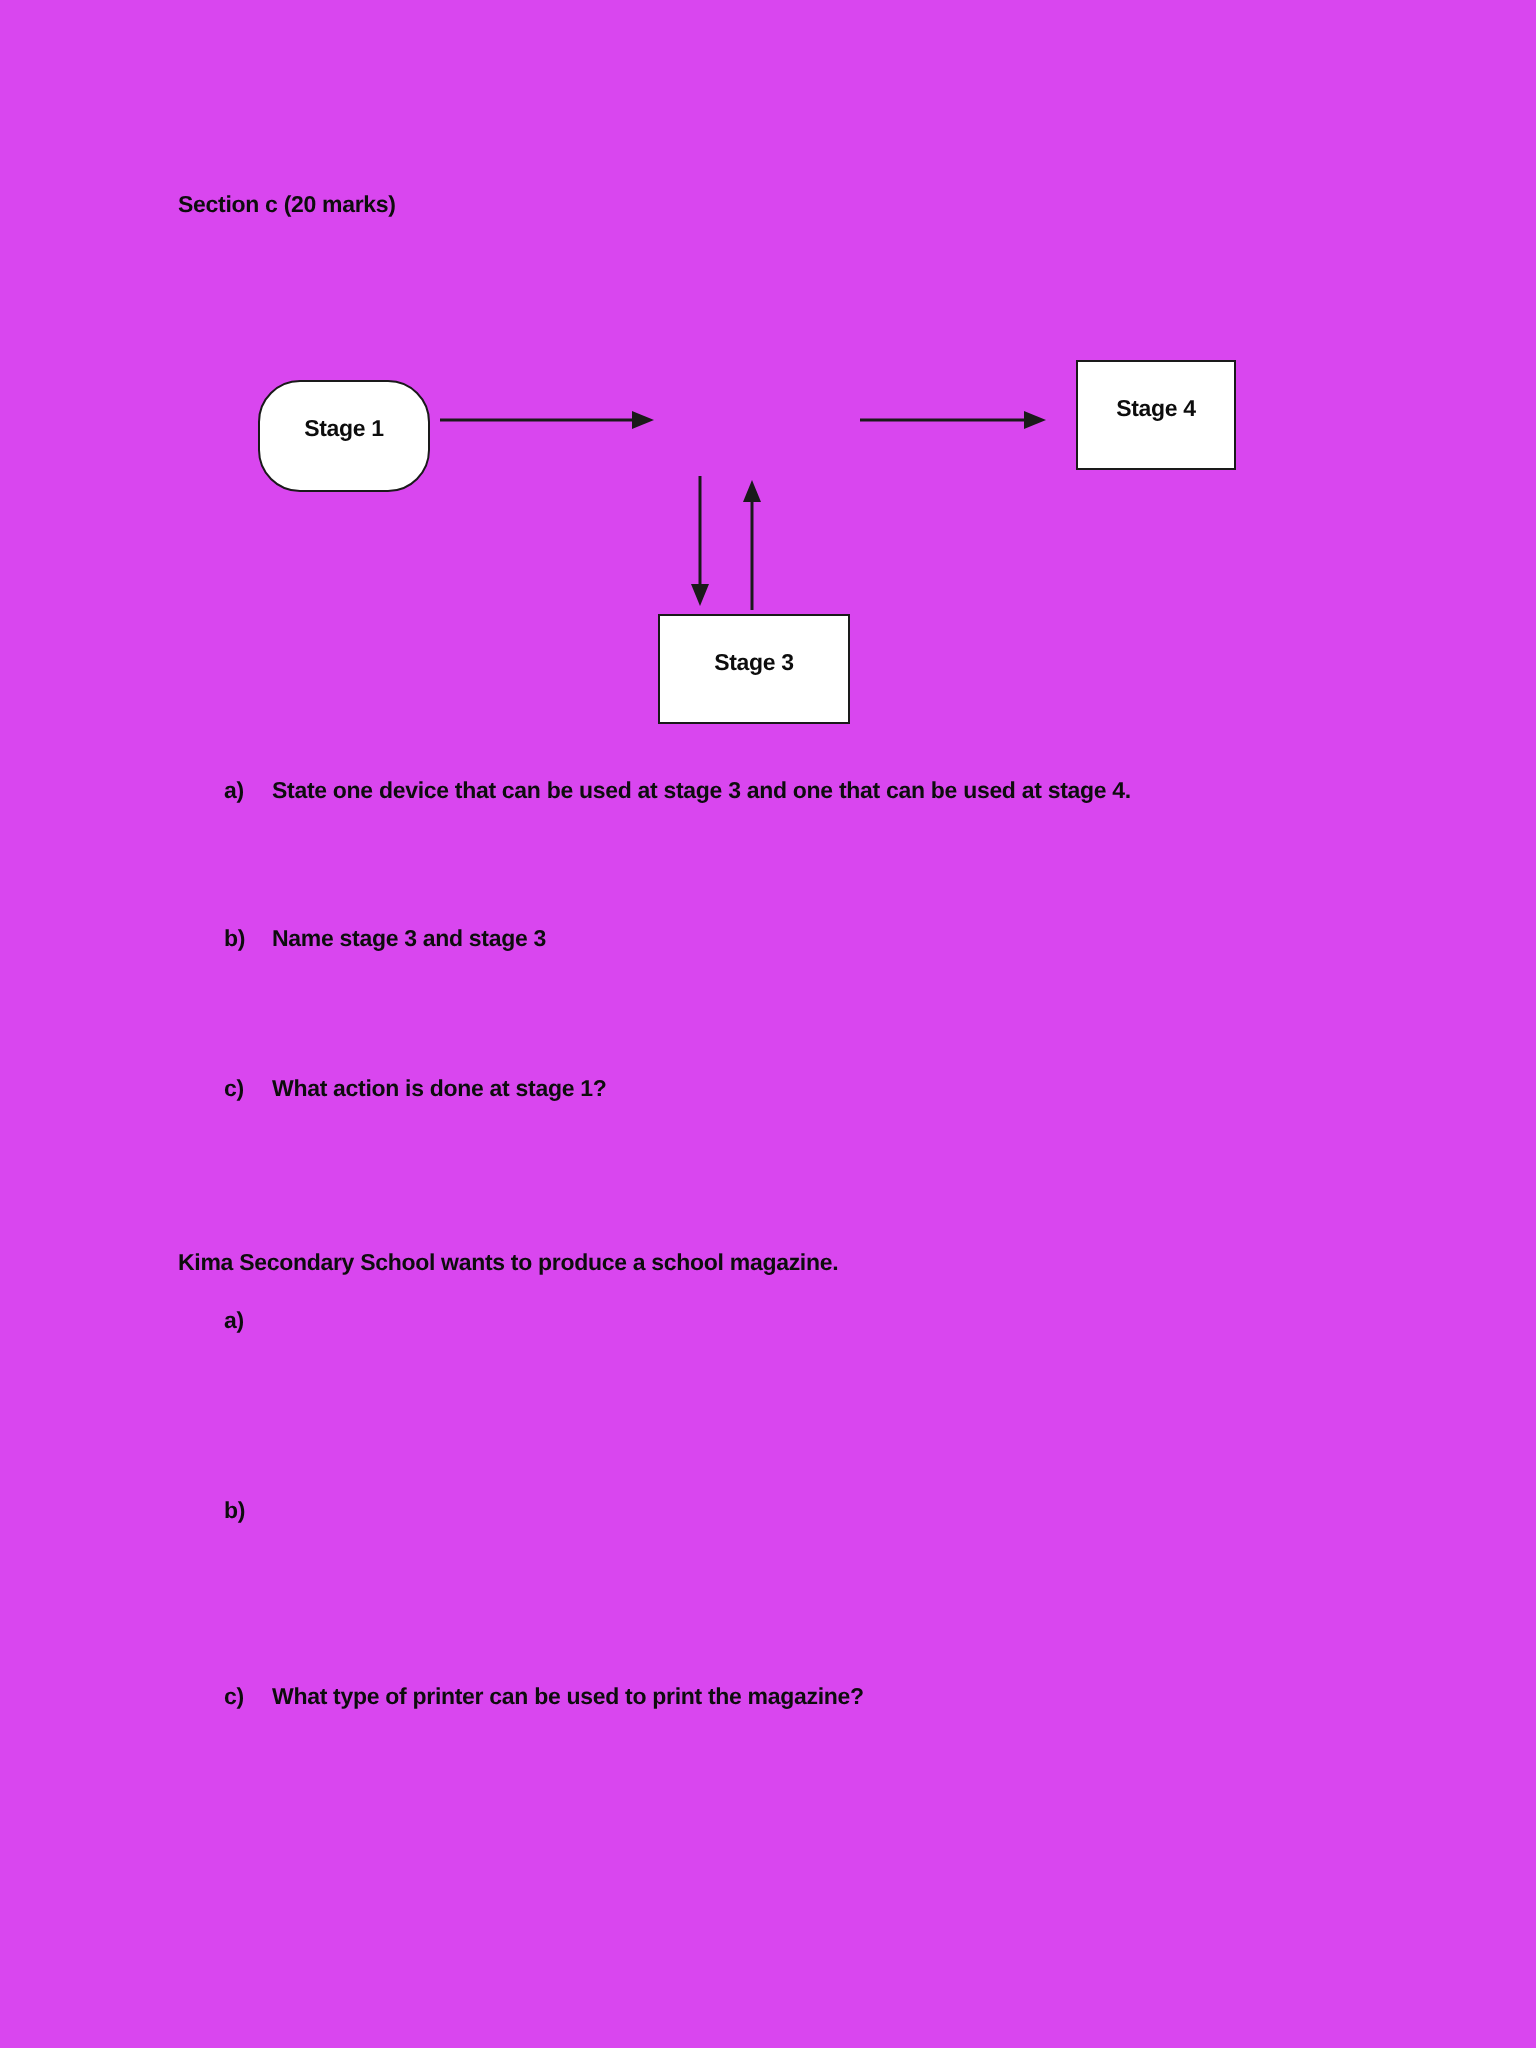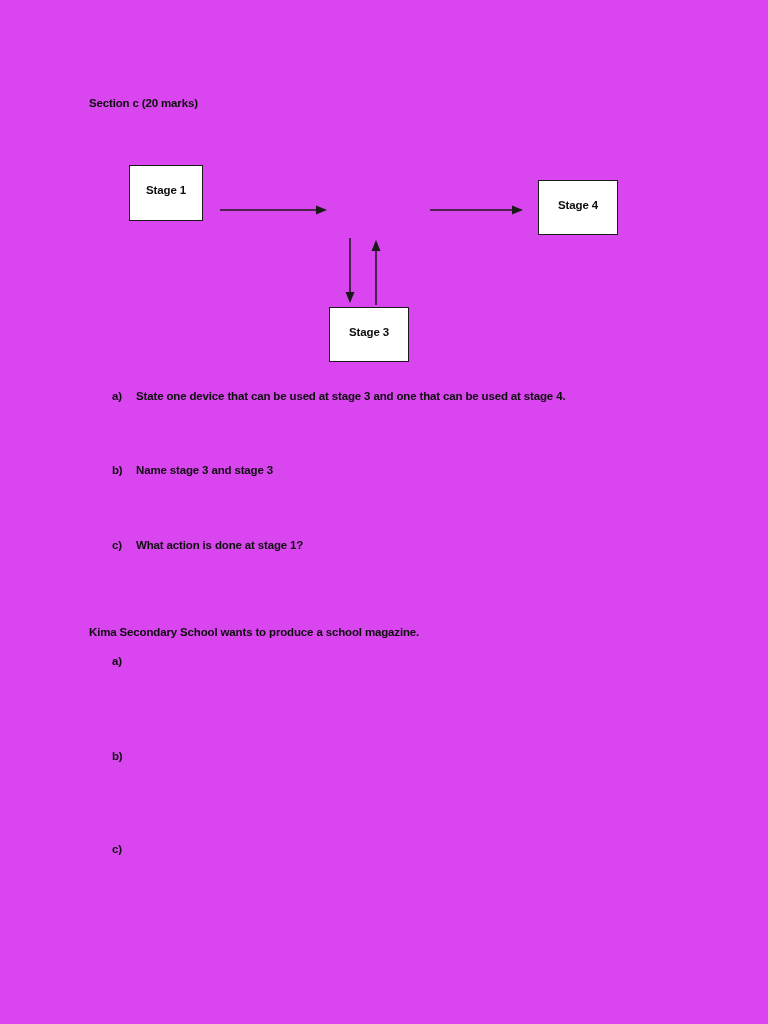--- a/index.html
+++ b/index.html
@@ -78,23 +78,23 @@
     position: absolute;
     left: 0;
     right: 0;
     text-align: center;
     font-size: 11.5px;
     font-weight: bold;
     letter-spacing: -0.15px;
     color: #0d0d0d;
     white-space: nowrap;
   }
-  #node-stage1 { left: 129px; top: 165px; width: 74px; height: 56px; }
+  #node-stage1 { left: 129px; top: 190px; width: 86px; height: 56px; border-radius: 21px; }
   #node-stage2 { left: 329px; top: 181px; width: 84px; height: 56px; }
-  #node-stage3 { left: 329px; top: 307px; width: 80px; height: 55px; }
+  #node-stage3 { left: 329px; top: 307px; width: 96px; height: 55px; }
   #node-stage4 { left: 538px; top: 180px; width: 80px; height: 55px; }
   #node-stage1 .node-label,
   #node-stage2 .node-label,
   #node-stage4 .node-label { top: 18px; }
   #node-stage3 .node-label { top: 18px; }
 
   .arrow-svg {
     position: absolute;
     left: 0;
     top: 0;
@@ -174,15 +174,16 @@
   <div class="q-item" style="top:654px;">
     <span class="marker">a)</span>
   </div>
 
   <div class="q-item" style="top:749px;">
     <span class="marker">b)</span>
   </div>
 
   <div class="q-item" style="top:842px;">
     <span class="marker">c)</span>
+    <span class="qtext">What type of printer can be used to print the magazine?</span>
   </div>
 
 </div>
 
 </body></html>

